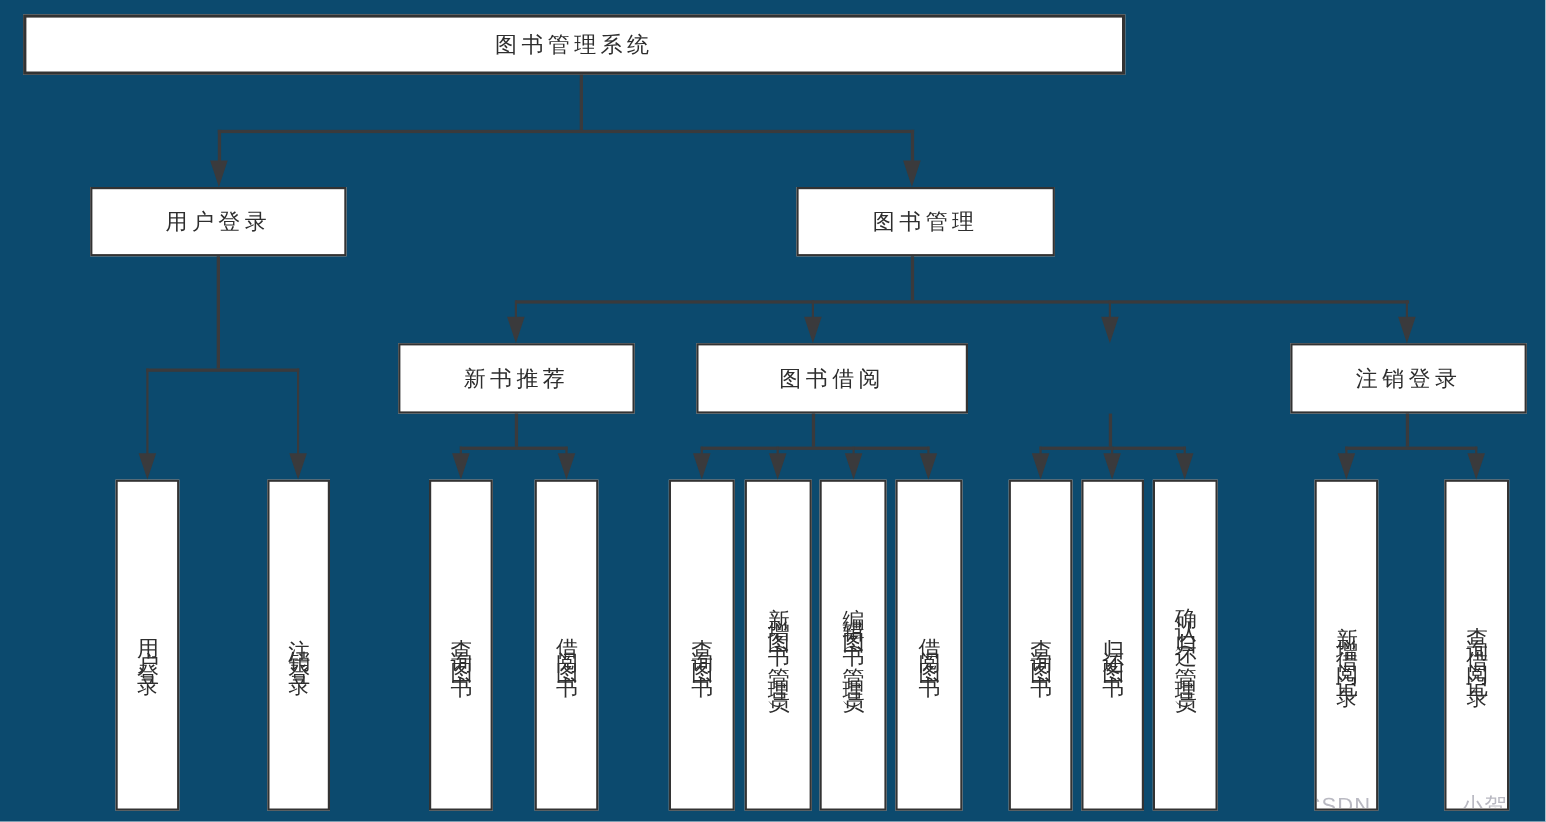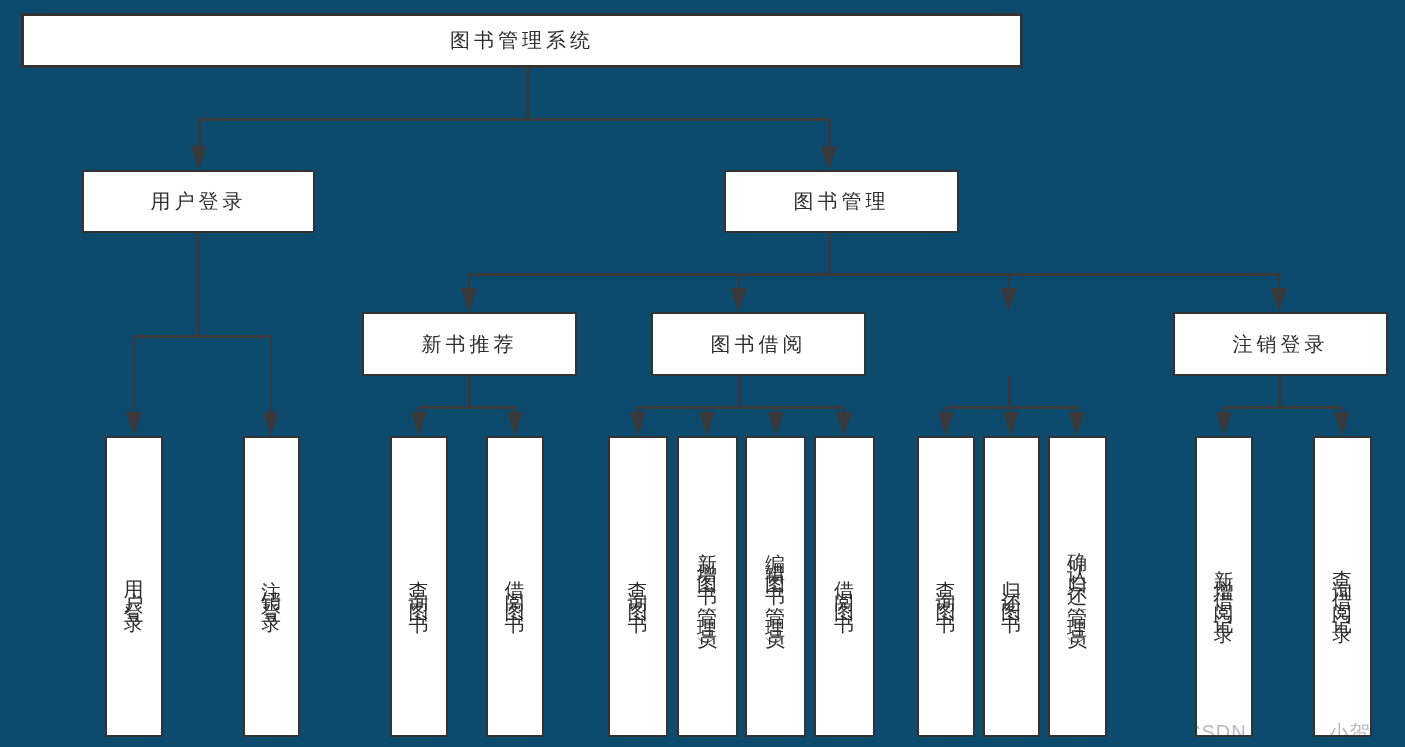--- a/index.html
+++ b/index.html
@@ -33,21 +33,21 @@
 <body>
 
 <div class="canvas">
 
   <div class="box hbox root" style="left:21px;top:13px;width:1002px;height:55px">图书管理系统</div>
 
   <div class="box hbox" style="left:82px;top:170px;width:233px;height:63px">用户登录</div>
   <div class="box hbox" style="left:724px;top:170px;width:235px;height:63px">图书管理</div>
 
   <div class="box hbox" style="left:362px;top:312px;width:215px;height:64px">新书推荐</div>
-  <div class="box hbox" style="left:651px;top:312px;width:215px;height:64px">图书借阅</div>
+  <div class="box hbox" style="left:633px;top:312px;width:247px;height:64px">图书借阅</div>
   <div class="box hbox" style="left:1173px;top:312px;width:215px;height:64px">注销登录</div>
 
   <div class="box vbox" style="left:105px;top:436px;width:58px;height:301px">用户登录</div>
   <div class="box vbox" style="left:243px;top:436px;width:57px;height:301px">注销登录</div>
 
   <div class="box vbox" style="left:390px;top:436px;width:58px;height:301px">查询图书</div>
   <div class="box vbox" style="left:486px;top:436px;width:58px;height:301px">借阅图书</div>
 
   <div class="box vbox" style="left:608px;top:436px;width:60px;height:301px">查询图书</div>
   <div class="box vbox" style="left:677px;top:436px;width:61px;height:301px">新增图书（管理员）</div>

